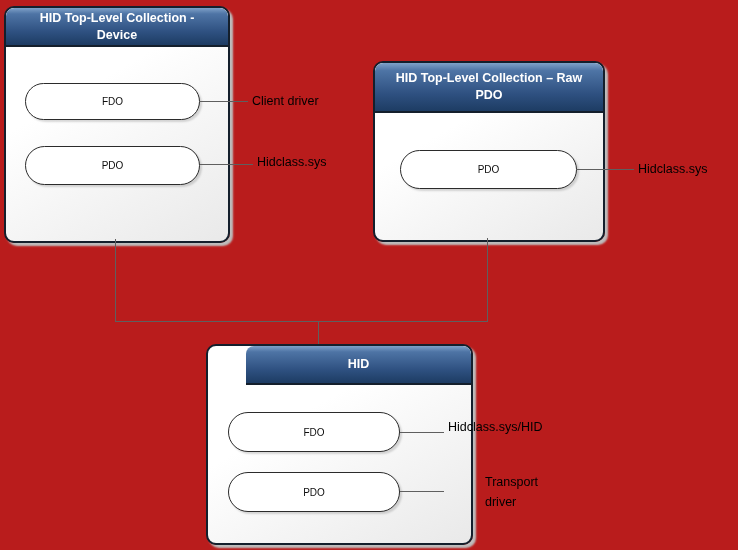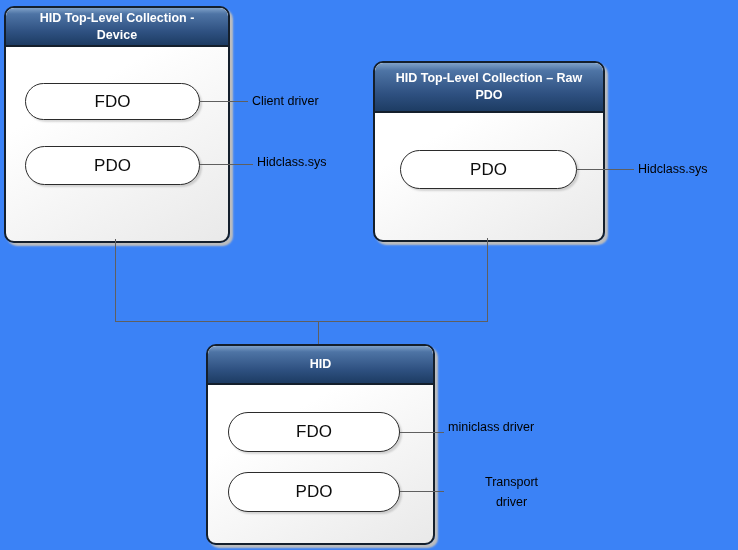--- a/index.html
+++ b/index.html
@@ -3,21 +3,21 @@
 <meta charset="utf-8">
 <style>
   html, body {
     margin: 0; padding: 0;
     background: #ffffff;
     font-family: "Liberation Sans", sans-serif;
   }
   .canvas {
     position: relative;
     width: 738px; height: 550px;
-    background: #3b82f6;
+    background: #b91c1c;
     overflow: hidden;
   }
   
   .line {
     position: absolute;
     background: var(--connector, #5f5f5f);
     z-index: 5;
   }
   .line.h { height: 1px; }
   .line.v { width: 1px; }
@@ -52,32 +52,31 @@
 
   
   .pill {
     position: absolute;
     box-sizing: border-box;
     background: #ffffff;
     border: 1.5px solid var(--pill-border, #2b2b2b);
     border-radius: 20px;
     box-shadow: 2px 2px 2px rgba(0,0,0,0.15);
     display: flex; align-items: center; justify-content: center;
-    font-size: 17px; color: #0d0d0d;
+    font-size: 10px; color: #0d0d0d;
   }
 
   
   .annot {
     position: absolute;
     font-size: 12.5px;
     line-height: 20px;
     color: var(--label-text, #000000);
     white-space: nowrap;
     z-index: 6;
-    text-align: center;
   }
   .annot span { display: block; }
 </style>
 </head>
 <body>
 
 <div class="canvas">
 
   <div class="line v" style="left:115px; top:239px; height:83px;"></div>
   <div class="line v" style="left:487px; top:238px; height:84px;"></div>
@@ -106,21 +105,21 @@
   <div class="node" style="left:373px; top:61px; width:228px; height:177px;">
     <div class="node-header" style="height:50px;">
       <span>HID Top-Level Collection – Raw</span>
       <span>PDO</span>
     </div>
     <div class="pill" style="left:25px; top:87px; width:177px; height:39px;">
       <span>PDO</span>
     </div>
   </div>
 
-  <div class="node" style="left:206px; top:344px; width:225px; height:197px;">
+  <div class="node" style="left:206px; top:344px; width:225px; height:197px;padding-left:38px;">
     <div class="node-header" style="height:39px;">
       <span>HID</span>
     </div>
     <div class="pill" style="left:20px; top:66px; width:172px; height:40px;">
       <span>FDO</span>
     </div>
     <div class="pill" style="left:20px; top:126px; width:172px; height:40px;">
       <span>PDO</span>
     </div>
   </div>
@@ -128,20 +127,20 @@
   <div class="annot" style="left:252px; top:91px;">
     <span>Client driver</span>
   </div>
   <div class="annot" style="left:257px; top:152px;">
     <span>Hidclass.sys</span>
   </div>
   <div class="annot" style="left:638px; top:159px;">
     <span>Hidclass.sys</span>
   </div>
   <div class="annot" style="left:448px; top:417px;">
-    <span>miniclass driver</span>
+    <span>Hidclass.sys/HID</span>
   </div>
   <div class="annot" style="left:448px; top:472px;margin-left:37px;">
     <span>Transport</span>
     <span>driver</span>
   </div>
 
 </div>
 
 </body></html>

